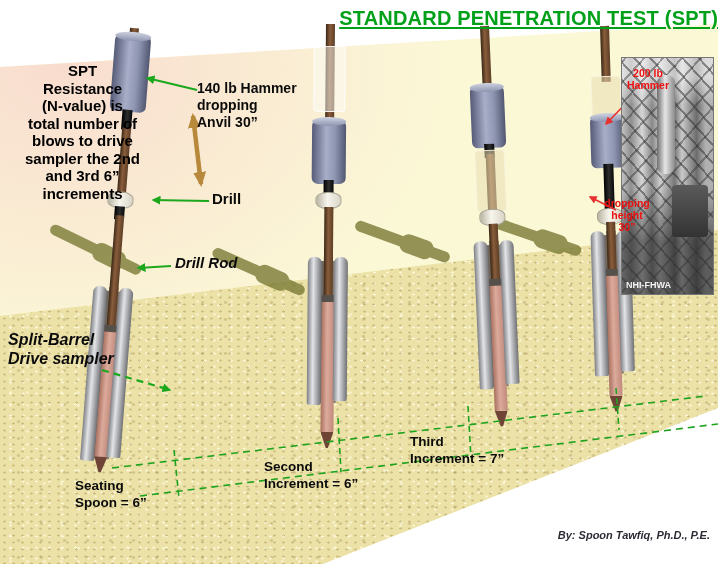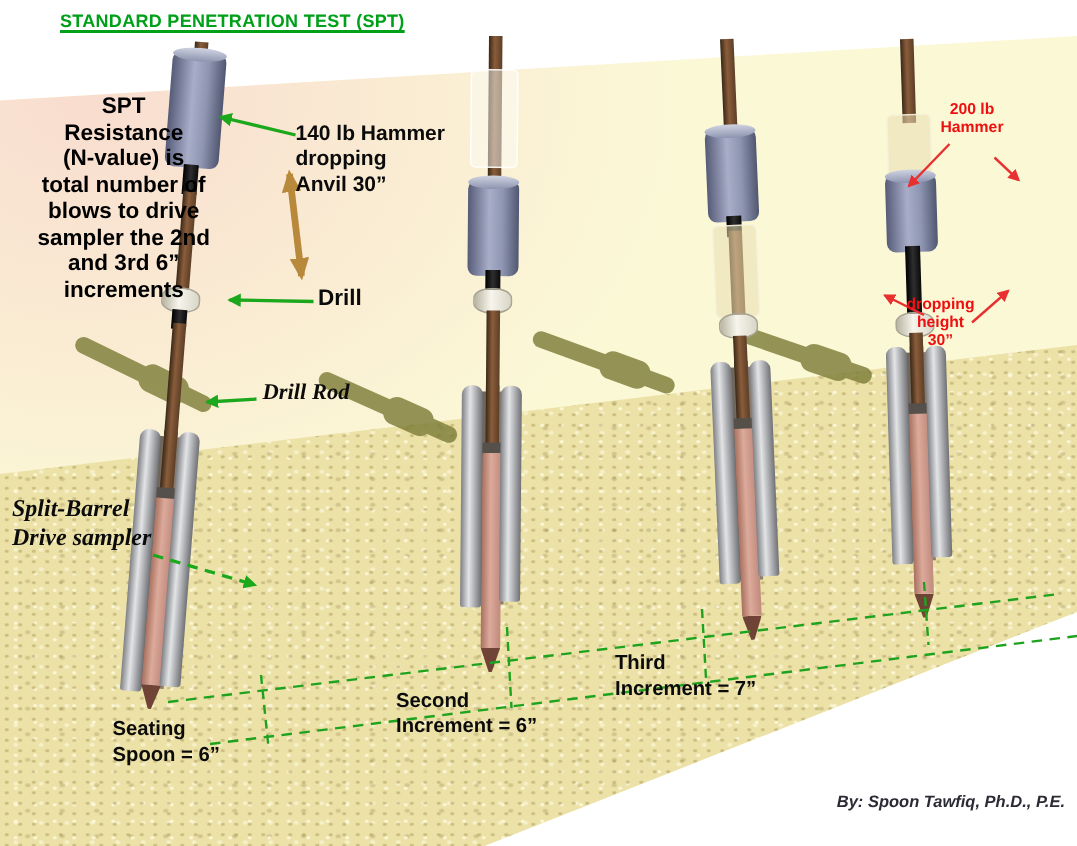--- a/index.html
+++ b/index.html
@@ -41,22 +41,22 @@
   .inner{position:absolute;left:12px;top:4px;width:17px;height:96%;background:linear-gradient(90deg,#6b6157,#8b7f72);}
   .salmon{position:absolute;left:14px;width:13px;background:linear-gradient(90deg,#a8705f,#dcaa9b 45%,#c08a7c);}
   .tip{position:absolute;left:14px;width:13px;height:16px;background:#6f4436;
        clip-path:polygon(0 0,100% 0,58% 100%,42% 100%);}
   .collar{position:absolute;left:11px;width:19px;height:9px;background:#55504a;border-radius:3px;}
   .shell{position:absolute;top:0;width:14px;height:100%;border-radius:6px 6px 2px 2px;
          background:linear-gradient(90deg,#7e8085,#e3e4e6 40%,#b9babd 62%,#6f7176);}
   
   .lbl{position:absolute;font-weight:bold;color:#0b0b0b;white-space:pre-line;z-index:7;
        font-family:"Liberation Sans",sans-serif;}
-  .italic{font-style:italic;font-family:Liberation Serif, serif;}
-  #title{left:40px;top:7px;width:678px;text-align:left;font-size:12px;color:#00A019;
+  .italic{font-style:italic;}
+  #title{left:40px;top:7px;width:678px;text-align:right;font-size:20px;color:#00A019;
          text-decoration:underline;text-decoration-thickness:2px;text-underline-offset:2px;letter-spacing:.2px;}
   #note{left:0;top:62px;width:165px;text-align:center;font-size:15px;line-height:17.5px;color:#000;}
   #lbl-hammer{left:197px;top:80px;font-size:14px;line-height:17px;}
   #lbl-anvil{left:212px;top:190px;font-size:15px;}
   #lbl-drillrod{left:175px;top:254px;font-size:15px;}
   #lbl-sampler{left:8px;top:330px;font-size:16px;line-height:19px;}
   #lbl-seating{left:75px;top:477px;font-size:13.5px;line-height:17px;}
   #lbl-second{left:264px;top:458px;font-size:13.5px;line-height:17px;}
   #lbl-third{left:410px;top:433px;font-size:13.5px;line-height:17px;}
   #credit{left:430px;top:529px;width:280px;text-align:right;font-size:11px;font-style:italic;
@@ -235,19 +235,24 @@
   <div id="lbl-sampler" class="lbl italic">Split-Barrel
 Drive sampler</div>
   <div id="lbl-seating" class="lbl">Seating
 Spoon = 6”</div>
   <div id="lbl-second" class="lbl">Second
 Increment = 6”</div>
   <div id="lbl-third" class="lbl">Third
 Increment =  7”</div>
   <div id="credit" class="abs">By: Spoon Tawfiq, Ph.D., P.E.</div>
 
+  <div id="photo" class="abs">
+    <div id="photo-hammer"></div>
+    <div id="photo-machine"></div>
+    <span id="watermark">NHI-FHWA</span>
+  </div>
   <div id="red-hammer" class="redlbl">200 lb
 Hammer</div>
   <div id="red-drop" class="redlbl">dropping
 height
 30”</div>
 
 </div>
 
 </body></html>

